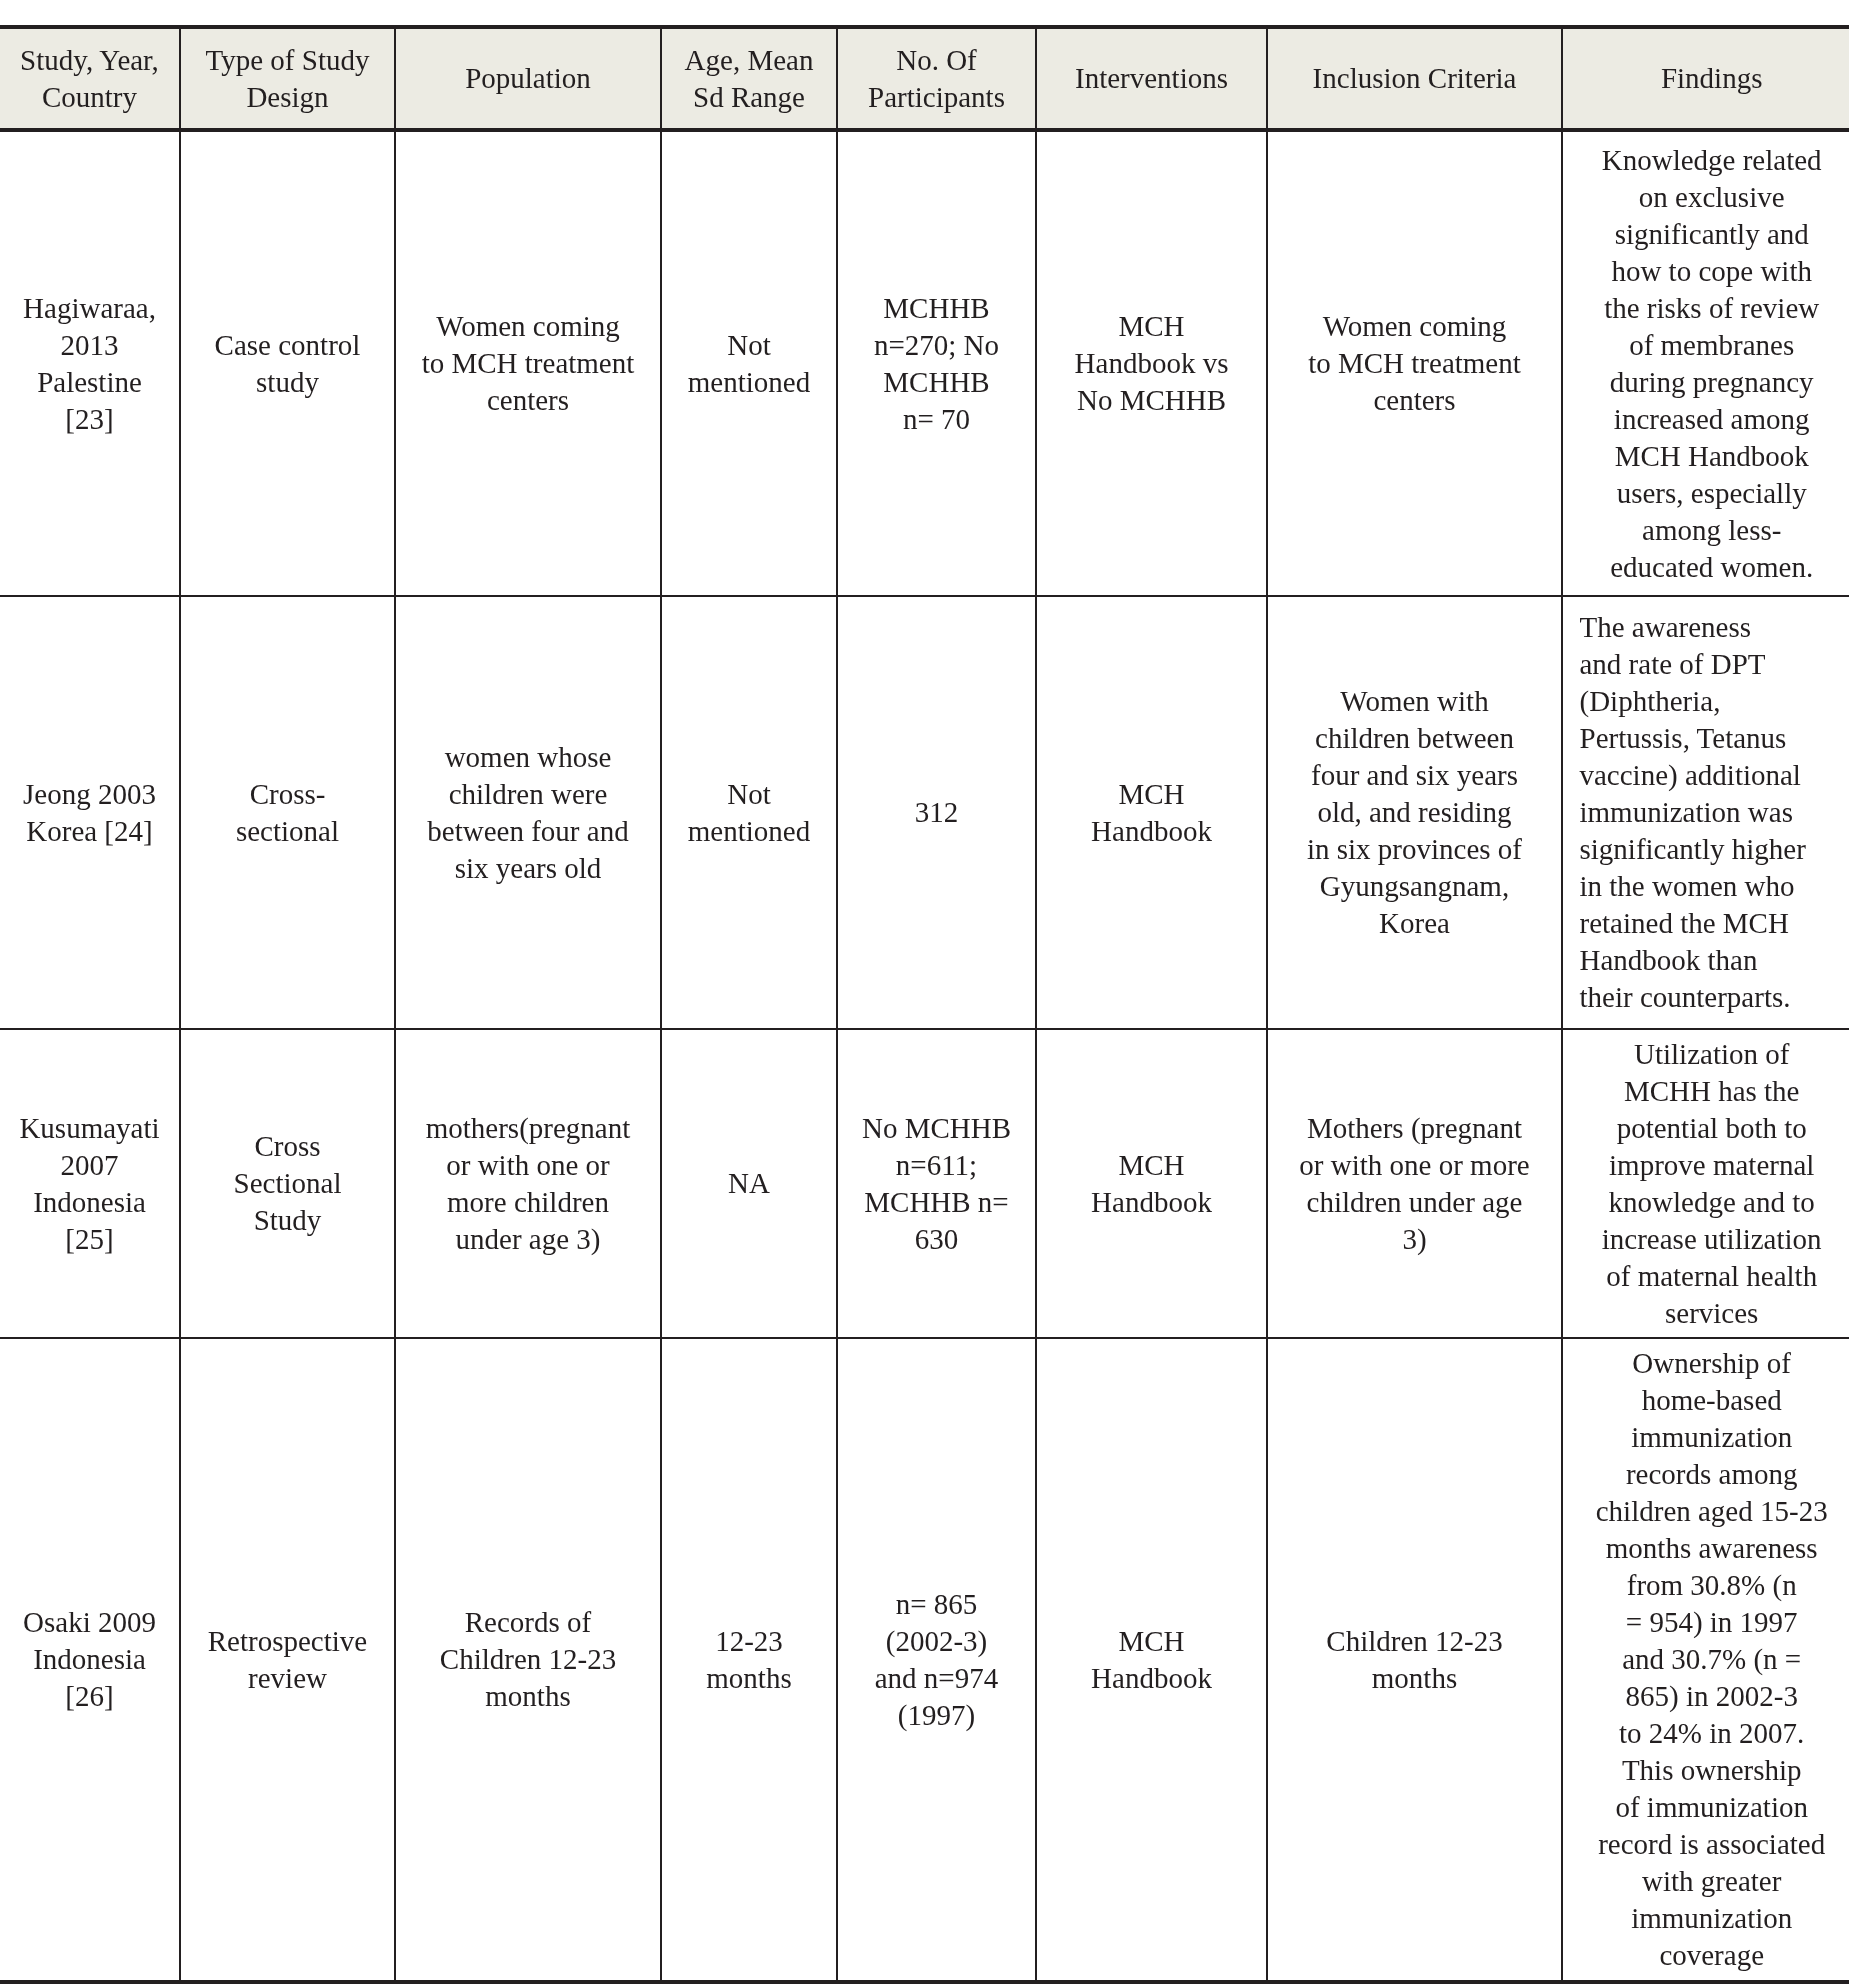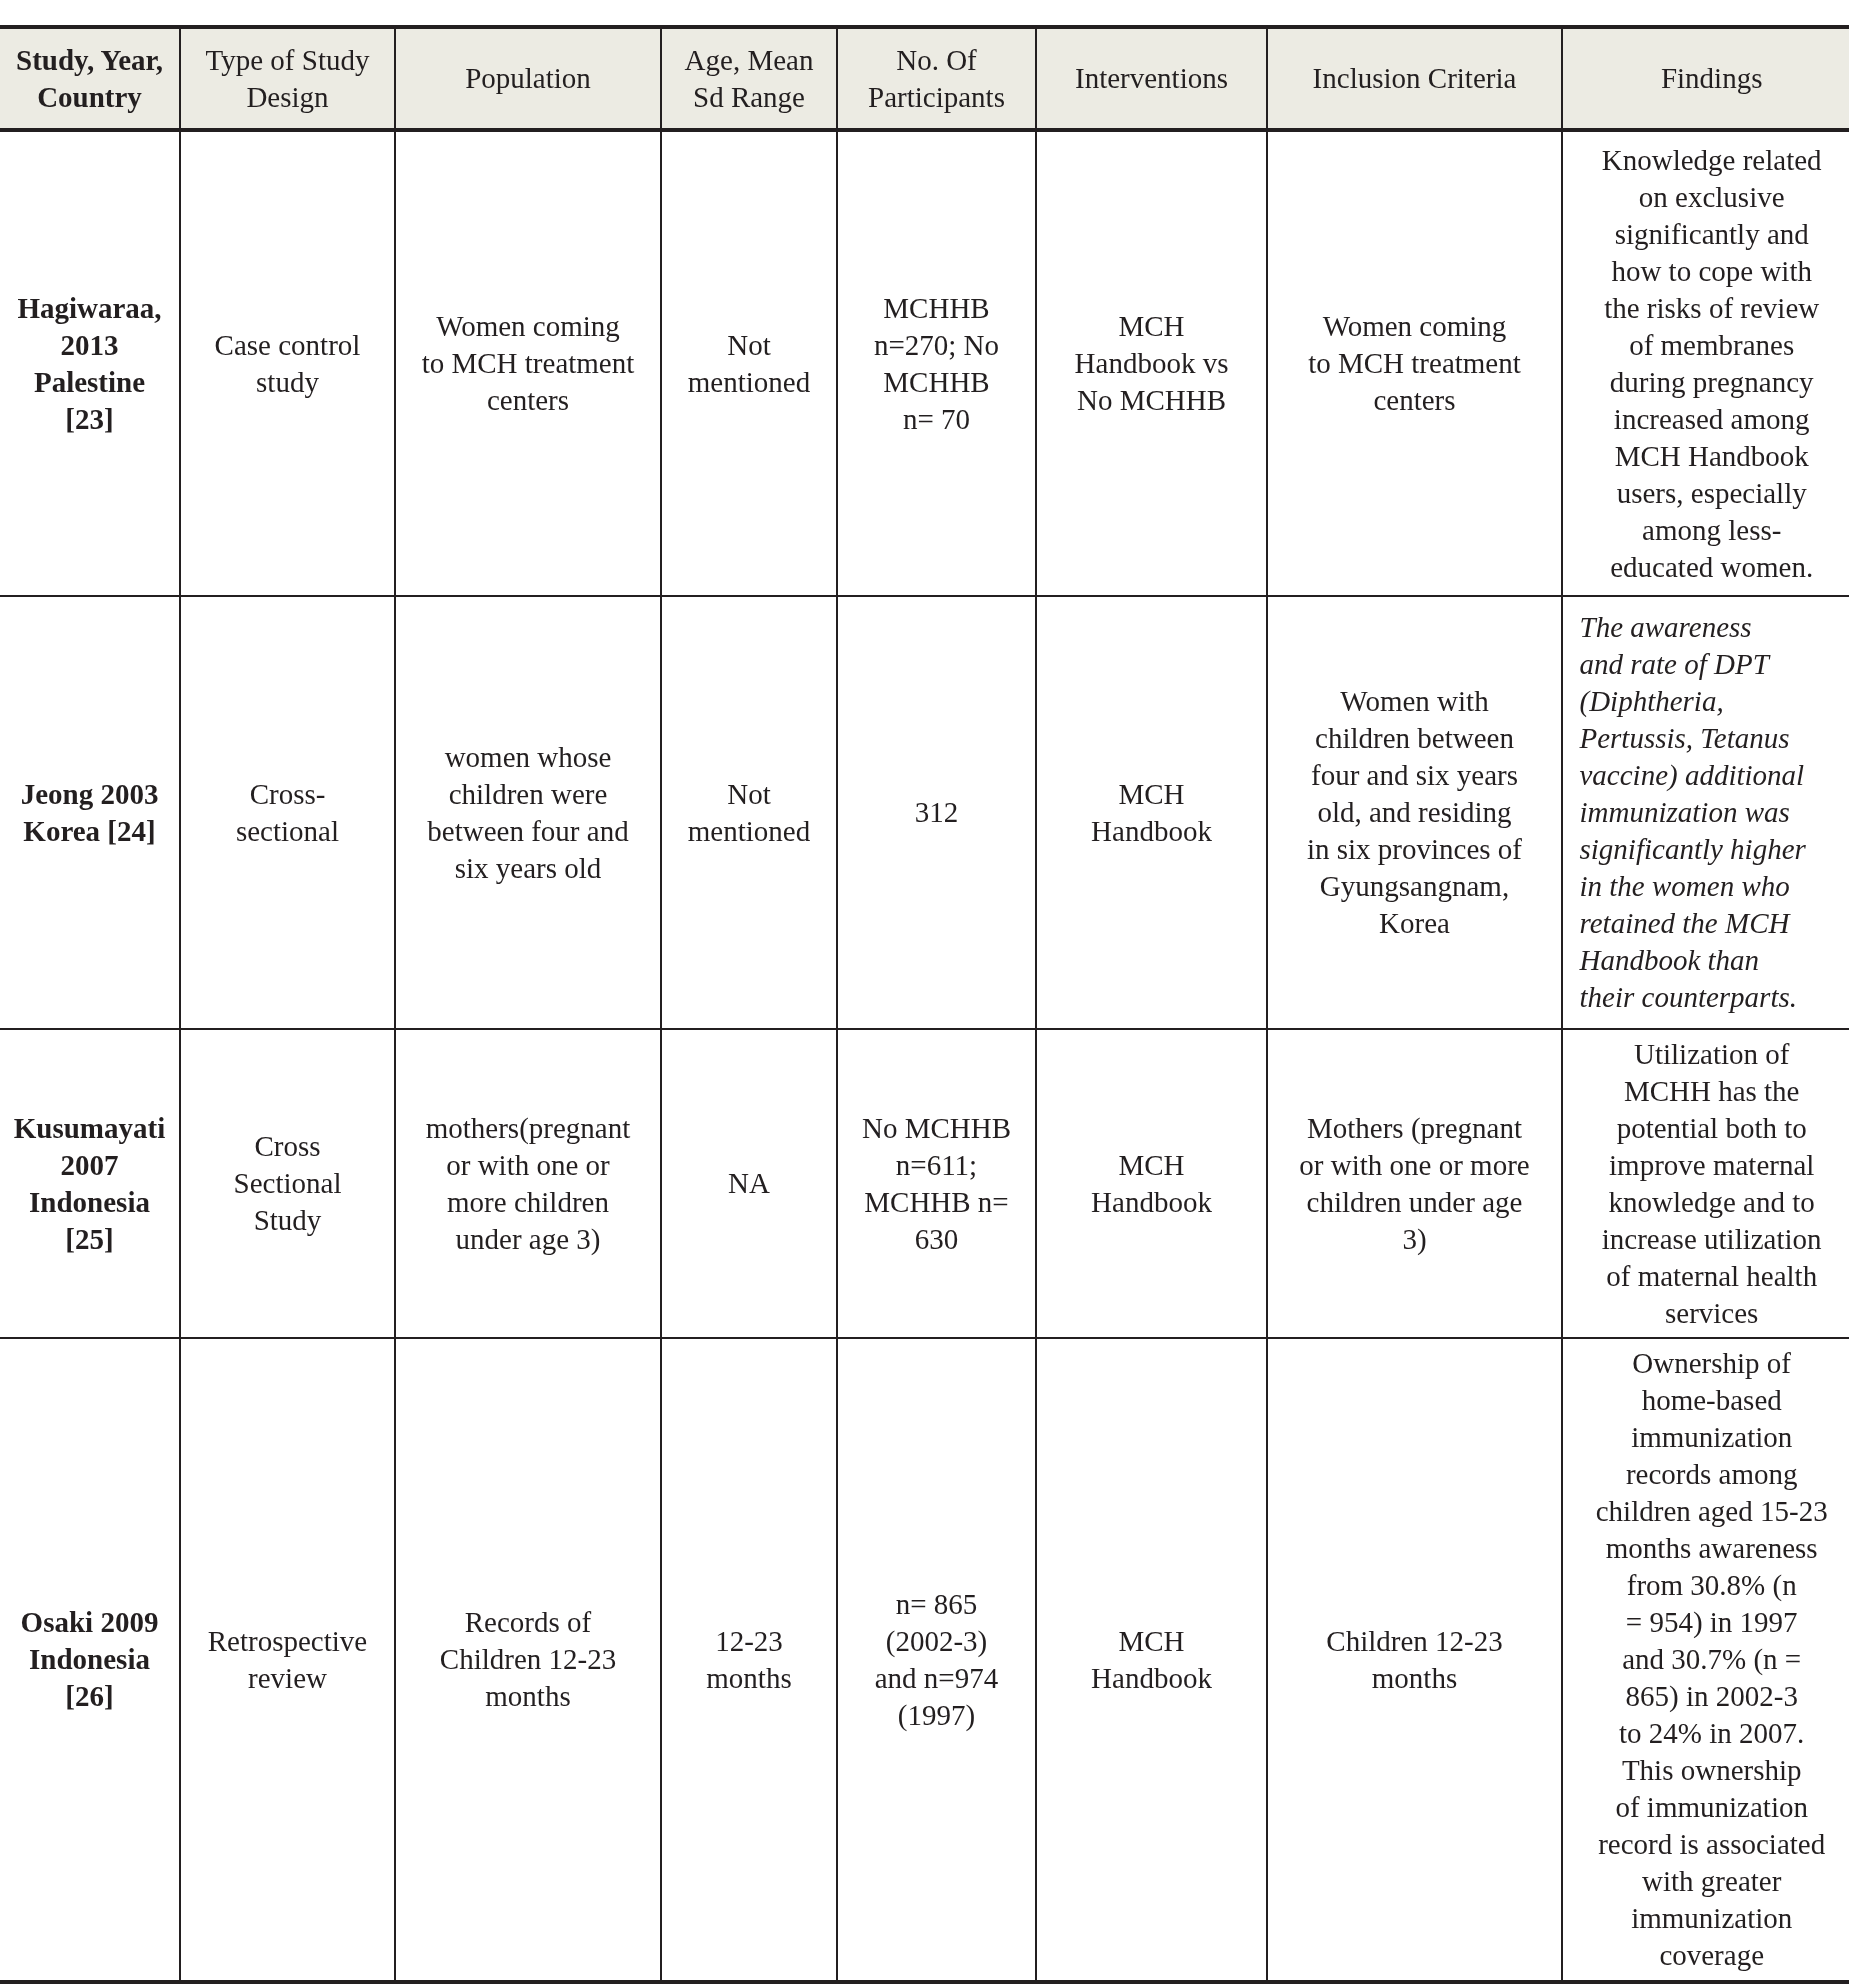--- a/index.html
+++ b/index.html
@@ -24,35 +24,35 @@
   col.c8 { width: 287px; }
   th, td {
     border-left: 2.5px solid #231f20;
     border-right: 2.5px solid #231f20;
     text-align: center;
     vertical-align: middle;
     padding: 0 6.6px;
     font-weight: normal;
     word-wrap: break-word;
   }
-  th:first-child, td:first-child { border-left: none; font-weight: bold; }
+  th:first-child, td:first-child { border-left: none; }
   th:last-child, td:last-child { border-right: none; padding-left: 18px; }
   thead th {
     background: #ecebe3;
     height: 99px;
     border-top: 4.1px solid #231f20;
     border-bottom: 4.1px solid #231f20;
   }
   tbody td { border-bottom: 2.5px solid #231f20; }
   tbody tr:last-child td { border-bottom: 4.1px solid #231f20; }
   tr.r1 td { height: 463px; }
   tr.r2 td { height: 431px; }
   tr.r3 td { height: 307px; }
   tr.r4 td { height: 641px; text-align: center; }
-  td.findings-left { text-align: left; padding-left: 16.5px; font-style: italic; }
+  td.findings-left { text-align: left; padding-left: 16.5px; }
   .line { display: block; white-space: nowrap; }
 </style>
 </head>
 <body>
 
 <div class="table-wrap">
 <table>
   <colgroup>
     <col class="c1">
         <col class="c2">

